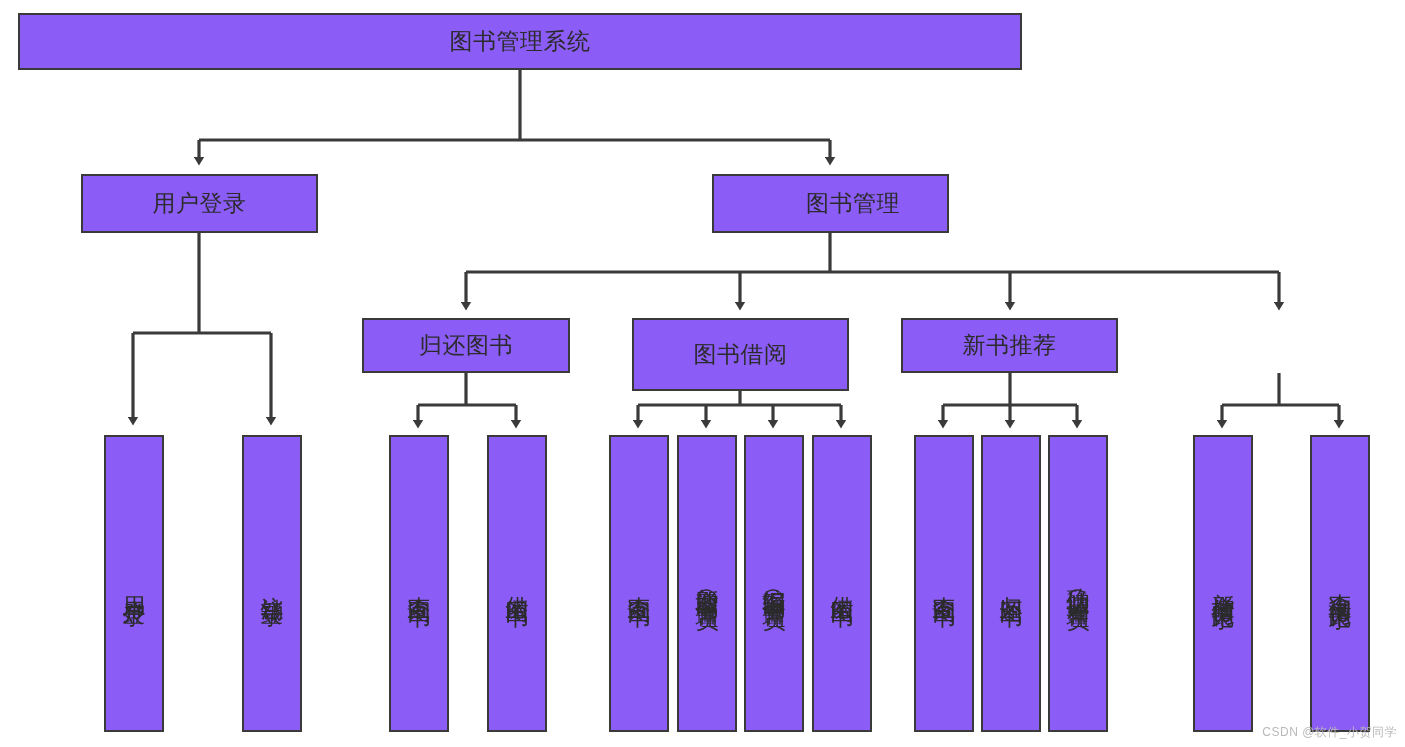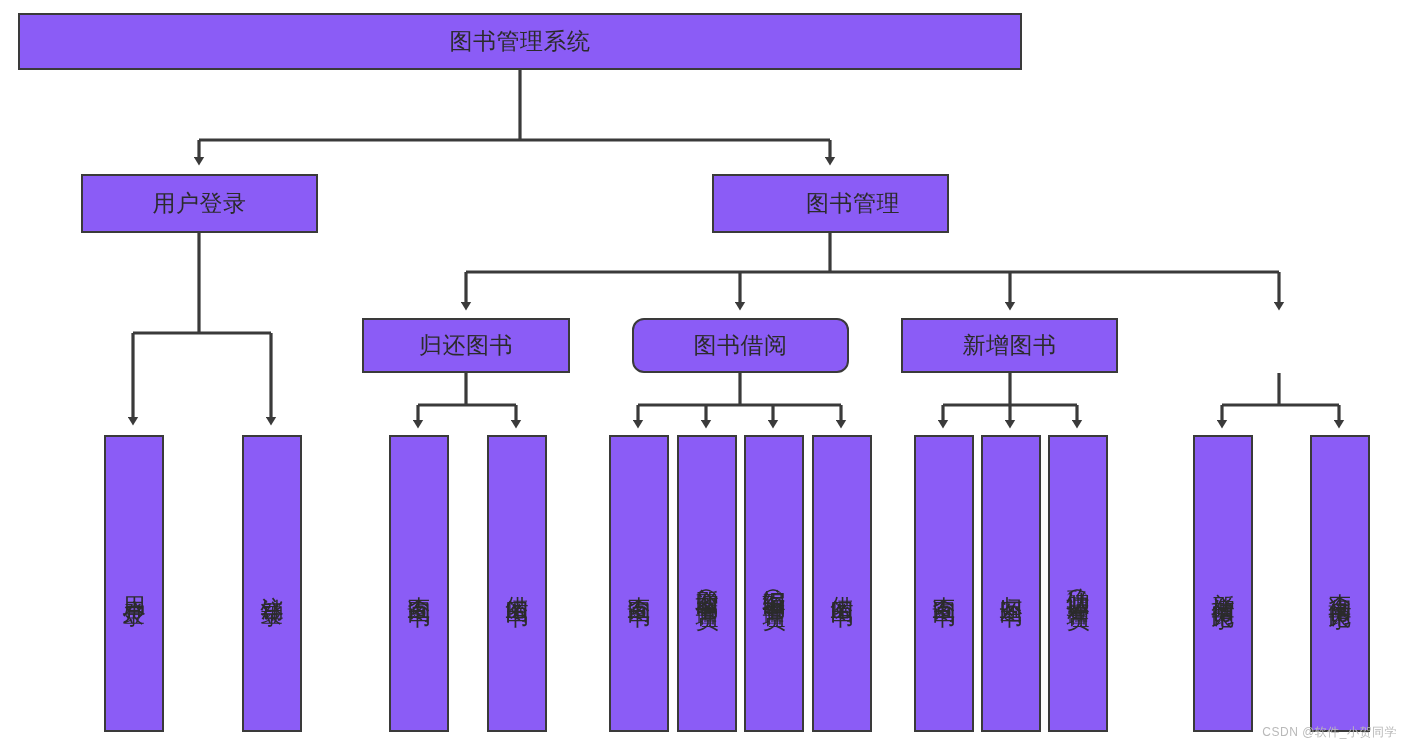--- a/index.html
+++ b/index.html
@@ -133,25 +133,25 @@
   <div class="node horiz" style="left:81px; top:174px; width:237px; height:59px;">
     <span class="label">用户登录</span>
   </div>
   <div class="node horiz" style="left:712px; top:174px; width:237px; height:59px;padding-left:45px;">
     <span class="label">图书管理</span>
   </div>
 
   <div class="node horiz" style="left:362px; top:318px; width:208px; height:55px;">
     <span class="label">归还图书</span>
   </div>
-  <div class="node horiz" style="left:632px; top:318px; width:217px; height:55px;border-radius:12px;">
+  <div class="node horiz" style="left:632px; top:318px; width:217px; height:73px;">
     <span class="label">图书借阅</span>
   </div>
   <div class="node horiz" style="left:901px; top:318px; width:217px; height:55px;">
-    <span class="label">新增图书</span>
+    <span class="label">新书推荐</span>
   </div>
 
   <div class="node vert" style="left:104px; top:435px; width:60px; height:297px;">
     <span class="label">用户登录</span>
   </div>
   <div class="node vert" style="left:242px; top:435px; width:60px; height:297px;">
     <span class="label">注销登录</span>
   </div>
 
   <div class="node vert" style="left:389px; top:435px; width:60px; height:297px;">

